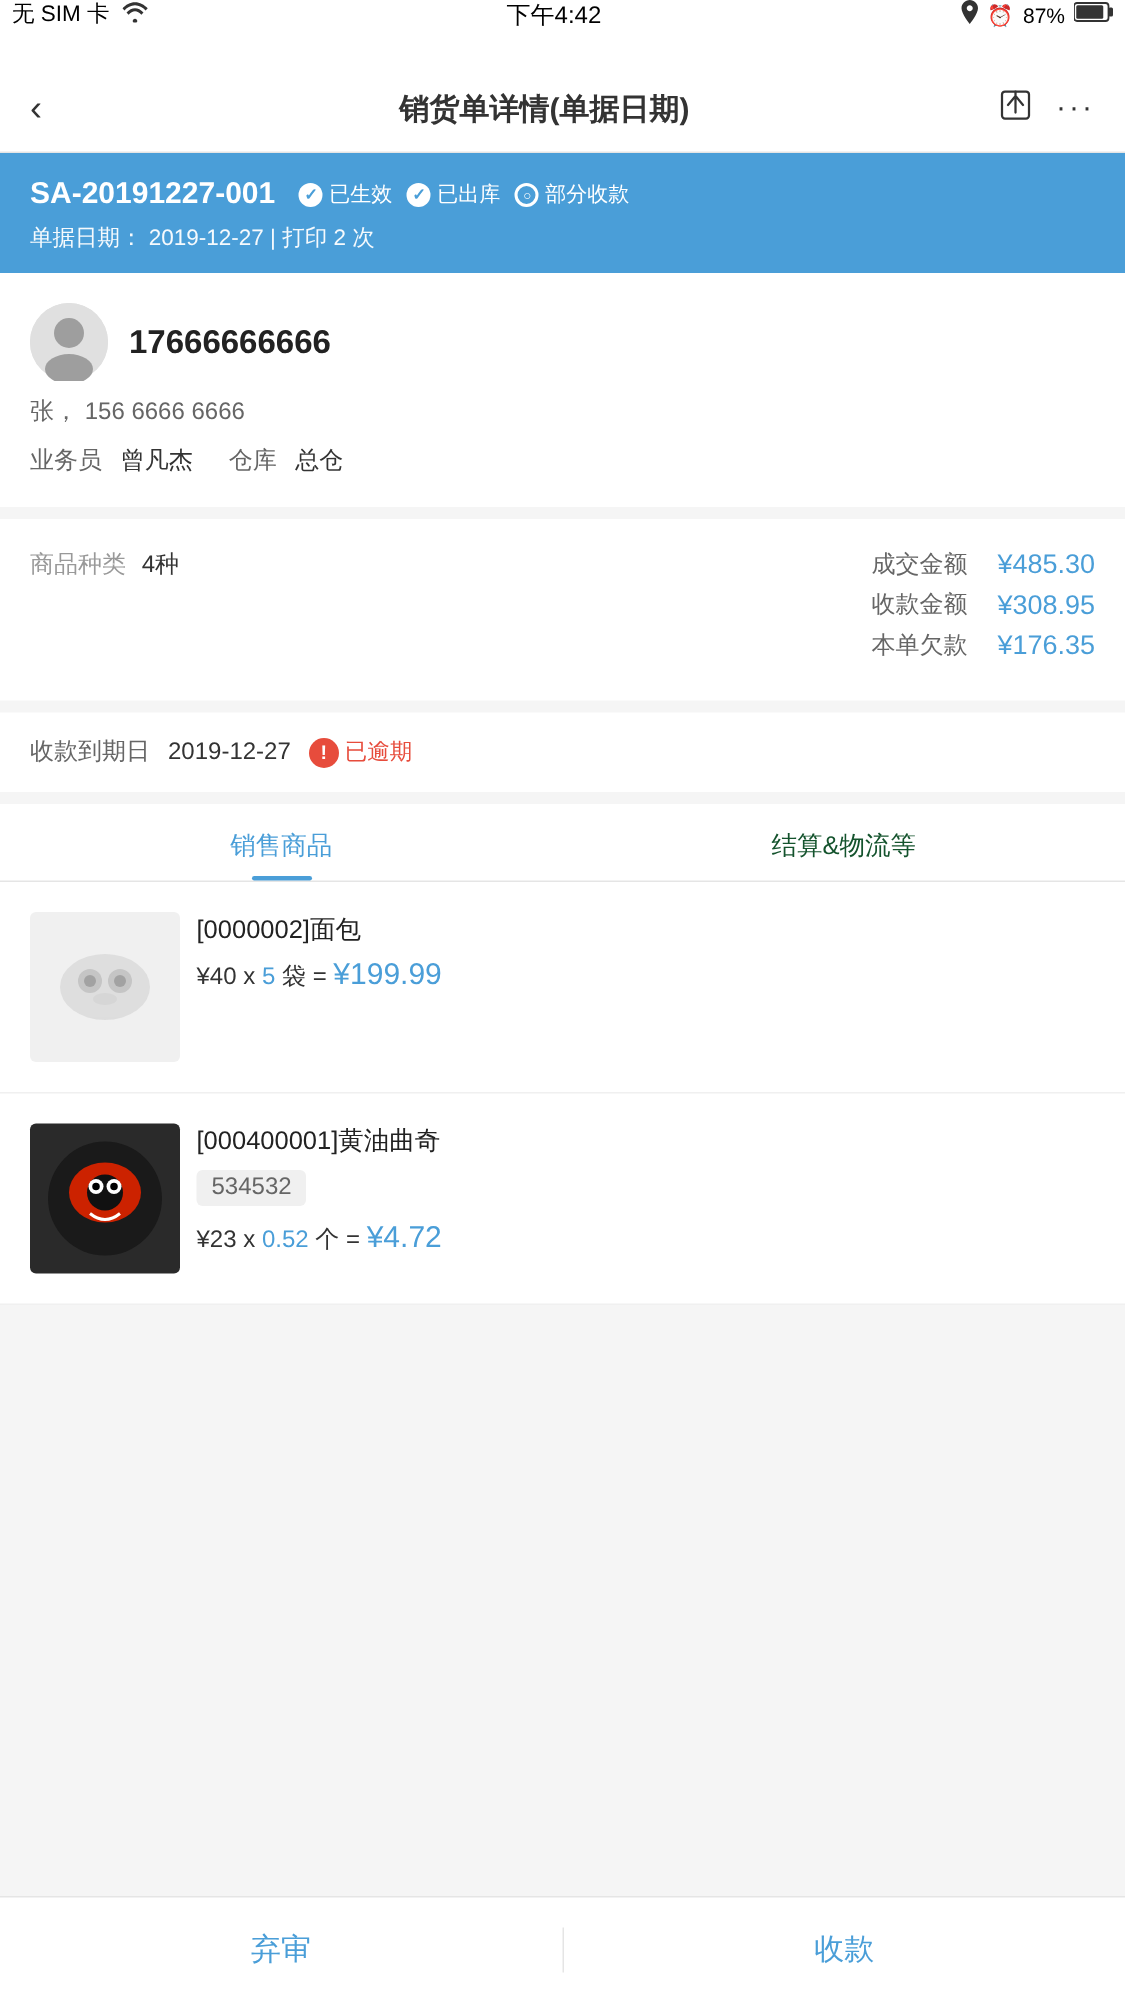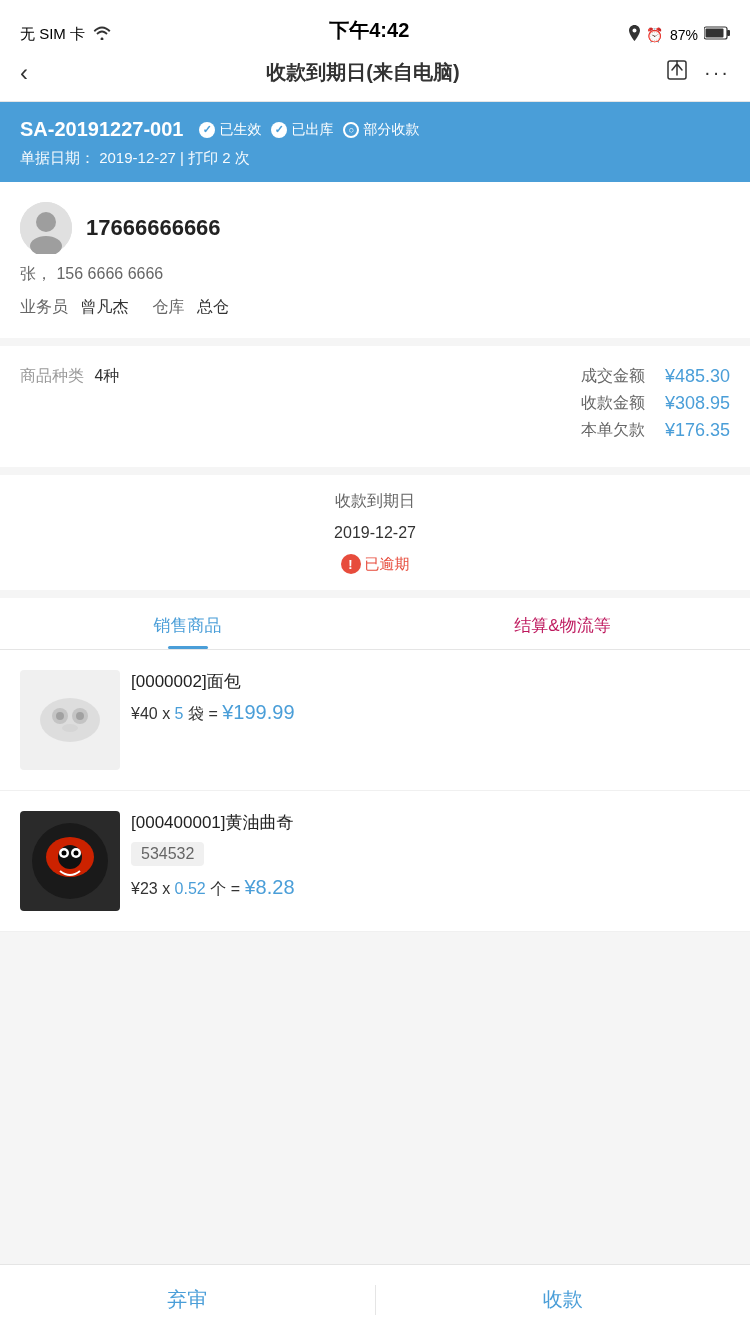--- a/index.html
+++ b/index.html
@@ -10,28 +10,28 @@
       width: 750px;
       min-height: 1334px;
       overflow-x: hidden;
     }
 
     
     .status-bar {
       background: #fff;
       height: 44px;
       display: flex;
-      align-items: flex-end;
+      align-items: flex-start;
       justify-content: space-between;
-      padding: 0 20px;
+      padding: 0 8px;
       font-size: 15px;
       font-weight: 500;
     }
     .status-left { display: flex; align-items: center; gap: 8px; }
-    .status-center { font-weight: 700; font-size: 20px; }
+    .status-center { font-weight: 400; font-size: 16px; }
     .status-right { display: flex; align-items: center; gap: 6px; font-size: 14px; }
 
     
     .nav-bar {
       background: #fff;
       height: 58px;
       display: flex;
       align-items: center;
       justify-content: space-between;
       padding: 0 20px;
@@ -173,28 +173,27 @@
       gap: 20px;
       margin-bottom: 6px;
       font-size: 16px;
     }
     .amount-label { color: #666; }
     .amount-value { color: #4a9ed8; font-size: 18px; font-weight: 500; }
 
     
     .due-section {
       background: #fff;
-      padding: 16px 36px;
+      padding: 16px 20px;
       margin-bottom: 8px;
       display: flex;
       align-items: center;
       gap: 12px;
       font-size: 16px;
       color: #333;
-      flex-direction: column;
     }
     .due-label { color: #666; }
     .overdue-badge {
       display: flex;
       align-items: center;
       gap: 4px;
       color: #e74c3c;
       font-size: 15px;
       font-weight: 500;
     }
@@ -220,21 +219,21 @@
       display: flex;
       border-bottom: 1px solid #e5e5e5;
     }
     .tab-item {
       flex: 1;
       text-align: center;
       padding: 16px 0 12px;
       font-size: 17px;
       cursor: pointer;
       position: relative;
-      color: #be185d;
+      color: #14532d;
     }
     .tab-item.active {
       color: #4a9ed8;
     }
     .tab-item.active::after {
       content: '';
       position: absolute;
       bottom: 0;
       left: 50%;
       transform: translateX(-50%);
@@ -357,21 +356,21 @@
           <rect x="0" y="1" width="23" height="12" rx="2" fill="none" stroke="#333" stroke-width="1.2"></rect>
           <rect x="23" y="4" width="3" height="6" rx="1" fill="#333"></rect>
           <rect x="1.5" y="2.5" width="18" height="9" rx="1" fill="#333"></rect>
         </svg>
     </span>
   </div>
 </div>
 
 <div class="nav-bar">
   <div class="nav-back">‹</div>
-  <div class="nav-title">收款到期日(来自电脑)</div>
+  <div class="nav-title">销货单详情(单据日期)</div>
   <div class="nav-actions">
     <span style="font-size:20px; color:#333;">
       <svg width="22" height="22" viewBox="0 0 22 22">
           <rect x="2" y="2" width="18" height="18" rx="2" fill="none" stroke="#333" stroke-width="1.5"></rect>
           <path d="M11 2v14M6 11l5-6 5 6" stroke="#333" stroke-width="1.5" fill="none" stroke-linecap="round"></path>
         </svg>
     </span>
     <span style="font-size:20px; color:#333; letter-spacing:2px;">···</span>
   </div>
 </div>
@@ -508,21 +507,21 @@
     </div>
     <div class="product-info">
       <div class="product-name">[000400001]黄油曲奇</div>
       <div class="product-sku-badge">534532</div>
       <div class="product-price">
         <span>¥23</span>
         <span> x </span>
         <span class="price-qty">0.52</span>
         <span>个</span>
         <span> = </span>
-        <span class="price-total">¥8.28</span>
+        <span class="price-total">¥4.72</span>
       </div>
     </div>
   </div>
 
 </div>
 
 <div style="height: 70px;"></div>
 
 <div class="bottom-bar">
   <div class="bottom-btn btn-cancel">弃审</div>

